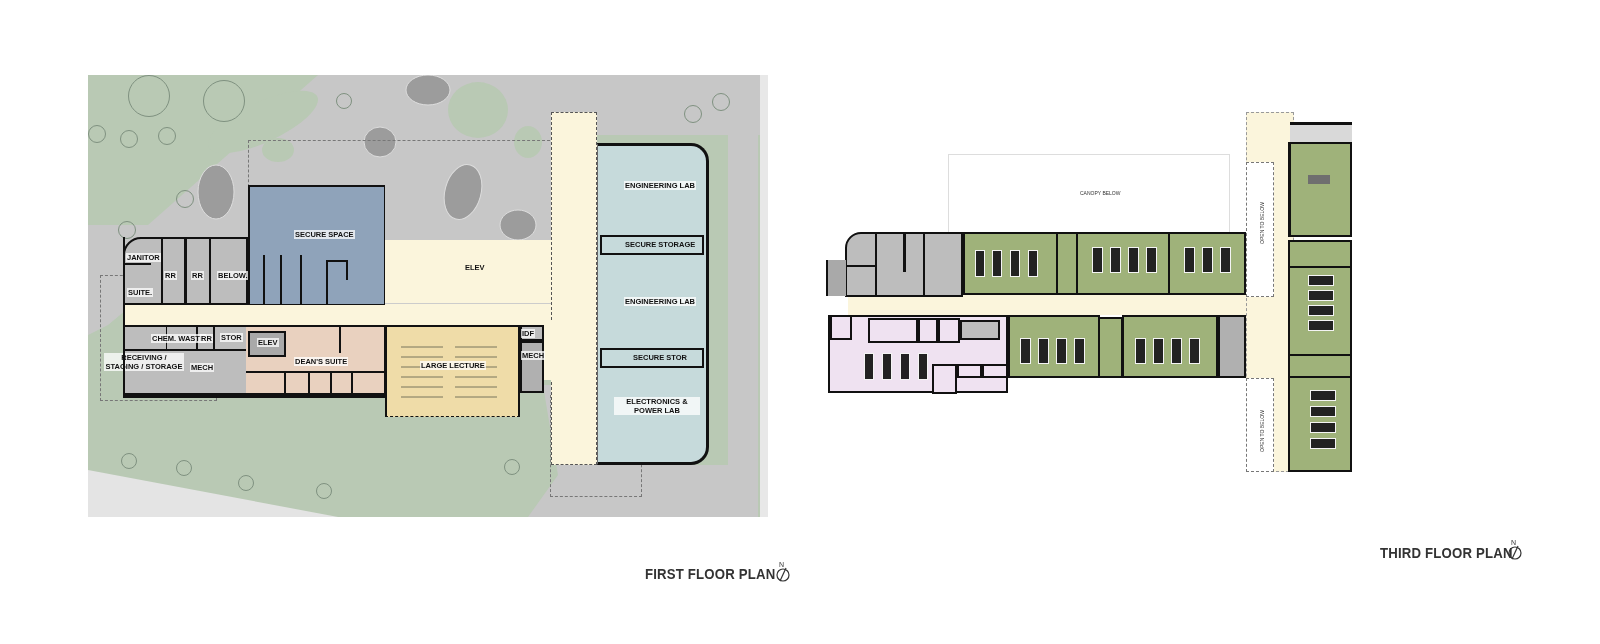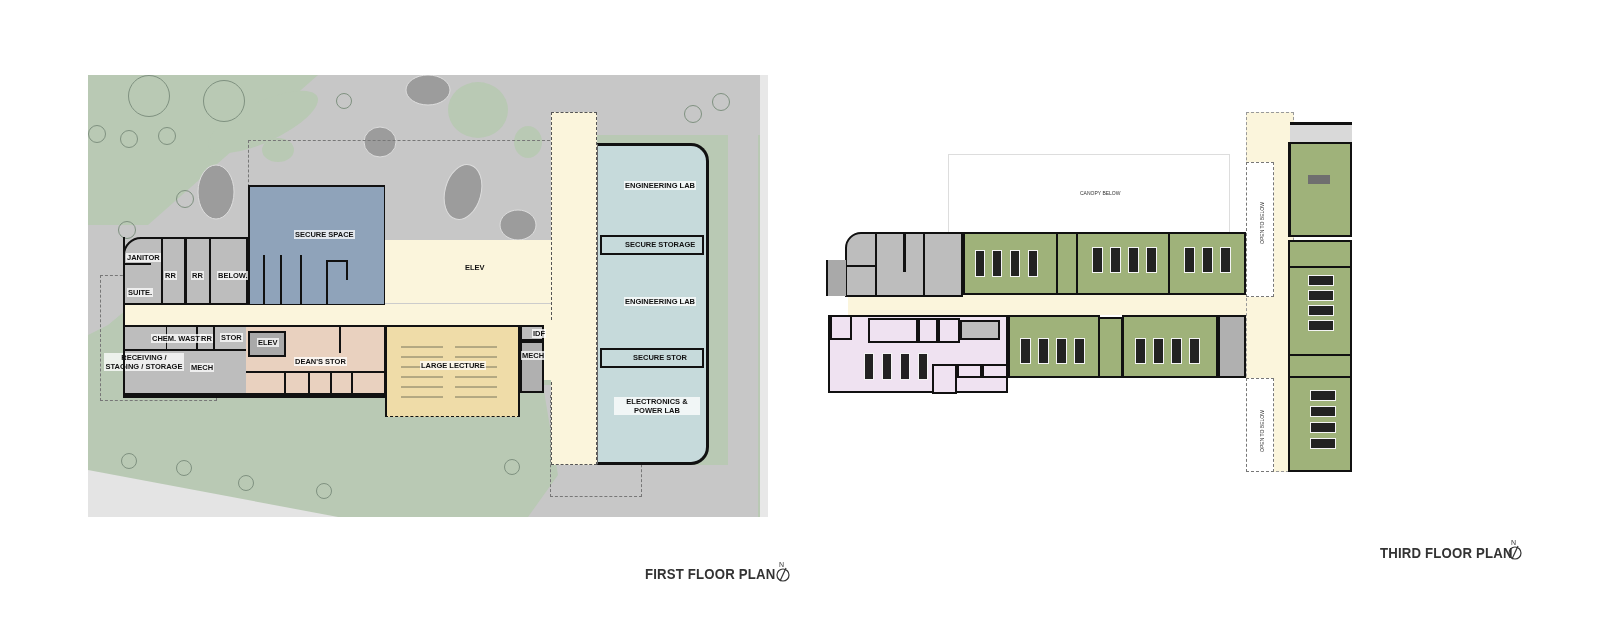--- a/index.html
+++ b/index.html
@@ -104,21 +104,21 @@
 
   <div class="room" style="left:158px;top:250px;width:140px;height:70px;background:#e9d1bf;border-left:none;"></div>
   <div class="abs" style="left:160px;top:256px;width:38px;height:26px;background:#a9a9a9;border:2px solid #111;"></div>
   <div class="lbl" style="left:169px;top:263px;">ELEV</div>
   <div class="wall" style="left:158px;top:296px;width:140px;height:2px;"></div>
   <div class="wall" style="left:196px;top:296px;width:2px;height:24px;"></div>
   <div class="wall" style="left:220px;top:296px;width:2px;height:24px;"></div>
   <div class="wall" style="left:242px;top:296px;width:2px;height:24px;"></div>
   <div class="wall" style="left:263px;top:296px;width:2px;height:24px;"></div>
   <div class="wall" style="left:251px;top:250px;width:2px;height:28px;"></div>
-  <div class="lbl" style="left:206px;top:282px;">DEAN'S STOR</div>
+  <div class="lbl" style="left:206px;top:282px;">DEAN'S SUITE</div>
 
   <div class="room" style="left:297px;top:250px;width:135px;height:92px;background:#efdca8;border-bottom:1px dashed #111;"></div>
   <svg class="abs" style="left:313px;top:268px;" width="104" height="58" viewBox="0 0 104 58">
     <g stroke="#5a5a4a" stroke-width="0.8" fill="none">
       <line x1="0" y1="4" x2="42" y2="4"></line>
         <line x1="54" y1="4" x2="96" y2="4"></line>
       <line x1="0" y1="14" x2="42" y2="14"></line>
         <line x1="54" y1="14" x2="96" y2="14"></line>
       <line x1="0" y1="24" x2="42" y2="24"></line>
         <line x1="54" y1="24" x2="96" y2="24"></line>
@@ -126,21 +126,21 @@
         <line x1="54" y1="34" x2="96" y2="34"></line>
       <line x1="0" y1="44" x2="42" y2="44"></line>
         <line x1="54" y1="44" x2="96" y2="44"></line>
       <line x1="0" y1="54" x2="42" y2="54"></line>
         <line x1="54" y1="54" x2="96" y2="54"></line>
     </g>
   </svg>
   <div class="lbl" style="left:332px;top:286px;">LARGE LECTURE</div>
 
   <div class="room" style="left:432px;top:250px;width:24px;height:16px;background:#bdbdbd;"></div>
-  <div class="lbl" style="left:444px;top:254px;text-align:right;">IDF</div>
+  <div class="lbl" style="left:433px;top:254px;text-align:right;">IDF</div>
   <div class="room" style="left:432px;top:266px;width:24px;height:52px;background:#b0b0b0;"></div>
   <div class="lbl" style="left:433px;top:276px;">MECH</div>
 
   <div class="room" style="left:509px;top:68px;width:112px;height:322px;background:#c6dadb;border-width:3px;border-top-right-radius:18px;border-bottom-right-radius:18px;border-left:1px solid #666;"></div>
   <div class="room" style="left:512px;top:160px;width:104px;height:20px;background:#c6dadb;"></div>
   <div class="room" style="left:512px;top:273px;width:104px;height:20px;background:#c6dadb;"></div>
   <div class="lbl" style="left:536px;top:106px;">ENGINEERING LAB</div>
   <div class="lbl lbl-nobg" style="left:536px;top:165px;">SECURE STORAGE</div>
   <div class="lbl" style="left:536px;top:222px;">ENGINEERING LAB</div>
   <div class="lbl lbl-nobg" style="left:544px;top:278px;">SECURE STOR</div>

